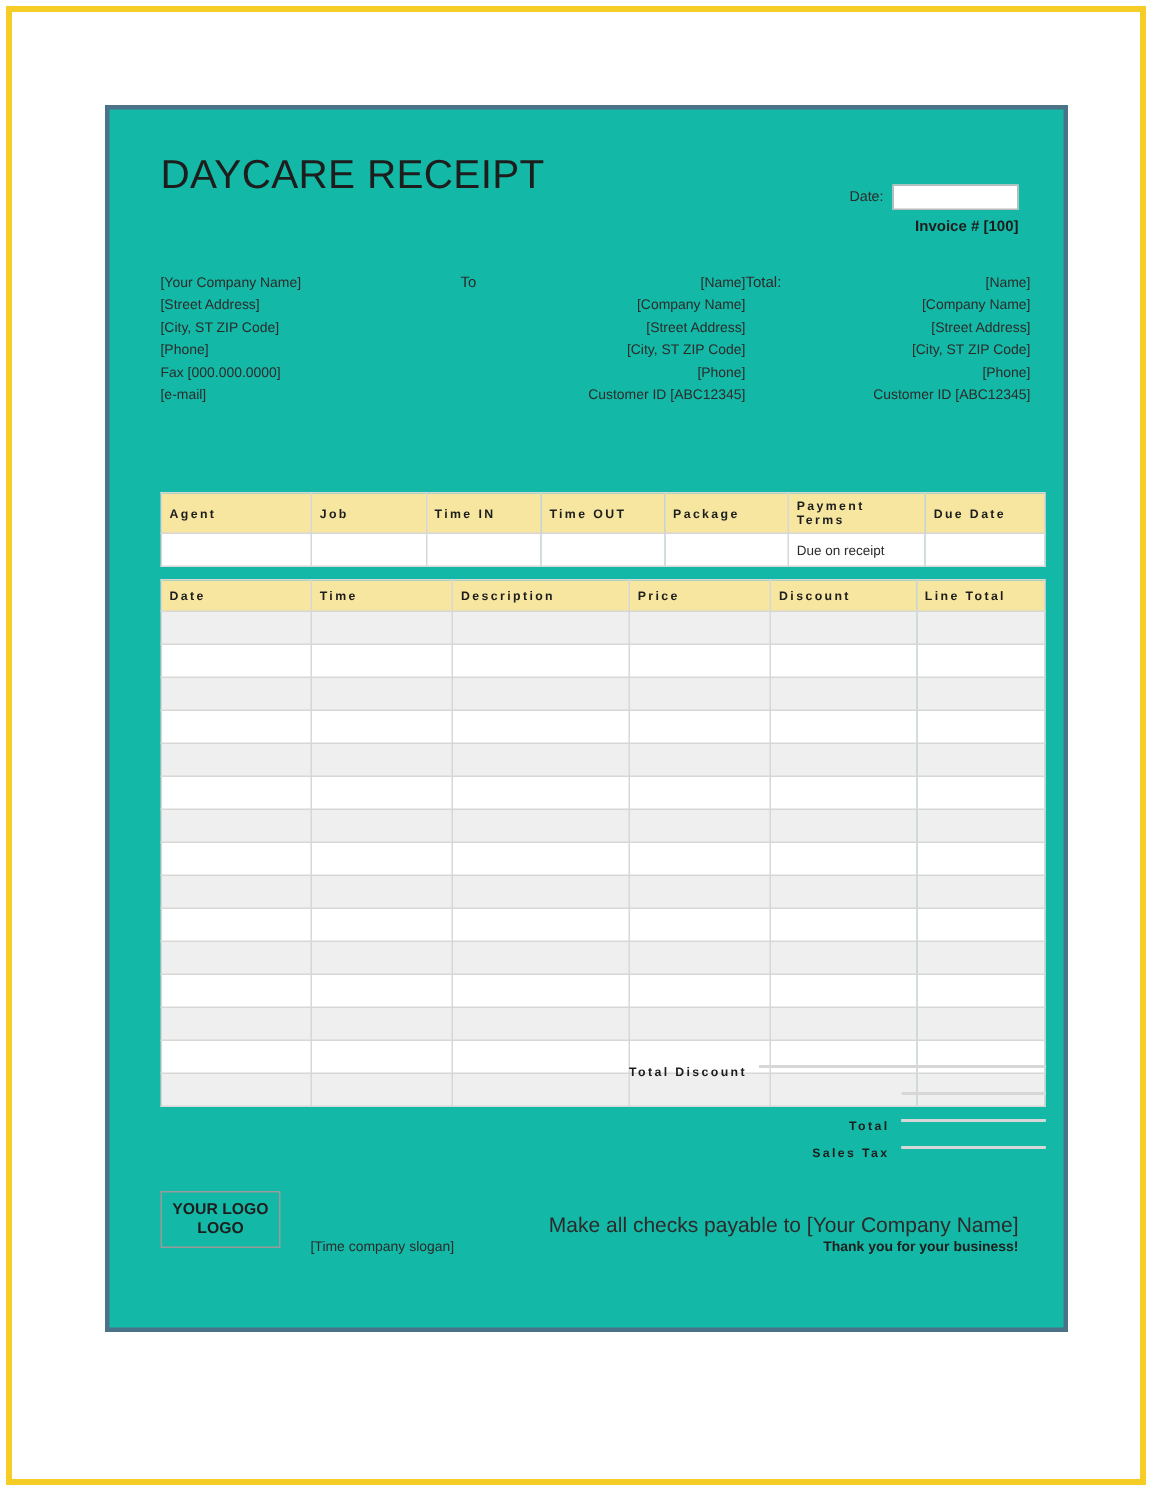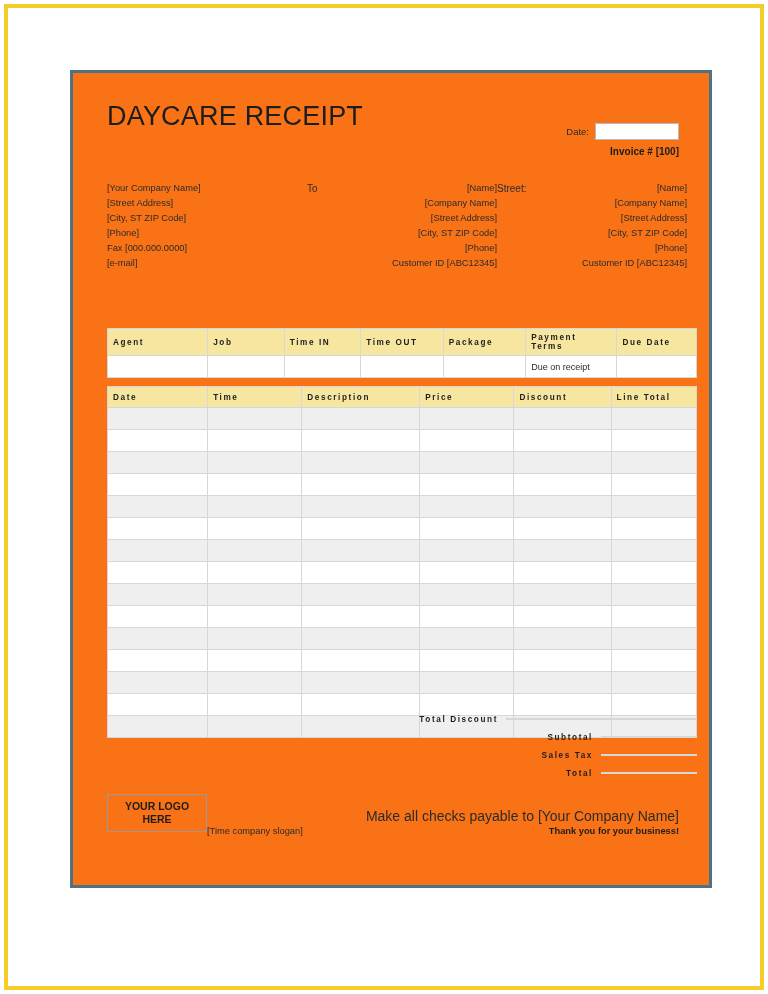--- a/index.html
+++ b/index.html
@@ -29,21 +29,21 @@
 
   
   .doc-frame {
     position: absolute;
     left: 62px;
     top: 62px;
     width: 642px;
     height: 818px;
     border: 3px solid #4b7286;
     box-sizing: border-box;
-    background: #f97316;
+    background: #14b8a6;
   }
 
   .doc-inner {
     position: relative;
     width: 100%;
     height: 100%;
   }
 
   
   .doc-title {
@@ -199,21 +199,21 @@
   
   .totals {
     position: absolute;
     left: 34px;
     top: 637px;
     width: 590px;
   }
   .total-line {
     display: flex;
     justify-content: flex-end;
-    align-items: center;
+    align-items: flex-start;
     height: 18px;
     padding-left: 16px;
   }
   .total-label {
     font-size: 8.2px;
     font-weight: bold;
     letter-spacing: 1.6px;
     color: #1d1d1d;
     text-align: right;
     padding-right: 8px;
@@ -234,21 +234,21 @@
   .td-value  { width: 98px; }
   .td-value2 { width: 98px; }
   .sum-label { width: 393px; }
   .sum-value { width: 96px; }
 
   
   .logo-box {
     position: absolute;
     left: 34px;
     top: 721px;
-    width: 100px;
+    width: 80px;
     height: 38px;
     border: 1px solid #9a9a9a;
     box-sizing: border-box;
     display: flex;
     flex-direction: column;
     align-items: center;
     justify-content: center;
     font-size: 10.5px;
     font-weight: bold;
     line-height: 13px;
@@ -312,21 +312,21 @@
           <div class="col-tag">To</div>
           <div class="addr-line">[Name]</div>
           <div class="addr-line">[Company Name]</div>
           <div class="addr-line">[Street Address]</div>
           <div class="addr-line">[City, ST  ZIP Code]</div>
           <div class="addr-line">[Phone]</div>
           <div class="addr-line">Customer ID [ABC12345]</div>
         </div>
 
         <div class="addr-col venue">
-          <div class="col-tag">Street:</div>
+          <div class="col-tag">Total:</div>
           <div class="addr-line">[Name]</div>
           <div class="addr-line">[Company Name]</div>
           <div class="addr-line">[Street Address]</div>
           <div class="addr-line">[City, ST  ZIP Code]</div>
           <div class="addr-line">[Phone]</div>
           <div class="addr-line">Customer ID [ABC12345]</div>
         </div>
       </div>
 
       <table class="grid job-table">
@@ -506,36 +506,35 @@
           </tbody>
       </table>
 
       <div class="totals">
         <div class="total-line">
           <div class="total-label td-label">Total Discount</div>
           <div class="total-value shaded td-value"></div>
           <div class="total-value shaded td-value2"></div>
         </div>
         <div class="total-line">
-          <div class="total-label sum-label">Subtotal</div>
+          <div class="total-value sum-value"></div>
+        </div>
+        <div class="total-line">
+          <div class="total-label sum-label">Total</div>
           <div class="total-value sum-value"></div>
         </div>
         <div class="total-line">
           <div class="total-label sum-label">Sales Tax</div>
           <div class="total-value shaded sum-value"></div>
         </div>
-        <div class="total-line">
-          <div class="total-label sum-label">Total</div>
-          <div class="total-value sum-value"></div>
-        </div>
       </div>
 
       <div class="logo-box">
         <span>YOUR LOGO</span>
-        <span>HERE</span>
+        <span>LOGO</span>
       </div>
       <div class="slogan">[Time company slogan]</div>
       <div class="payable">Make all checks payable to [Your Company Name]</div>
       <div class="thanks">Thank you for your business!</div>
 
     </div>
   </div>
 </div>
 
 </body></html>

